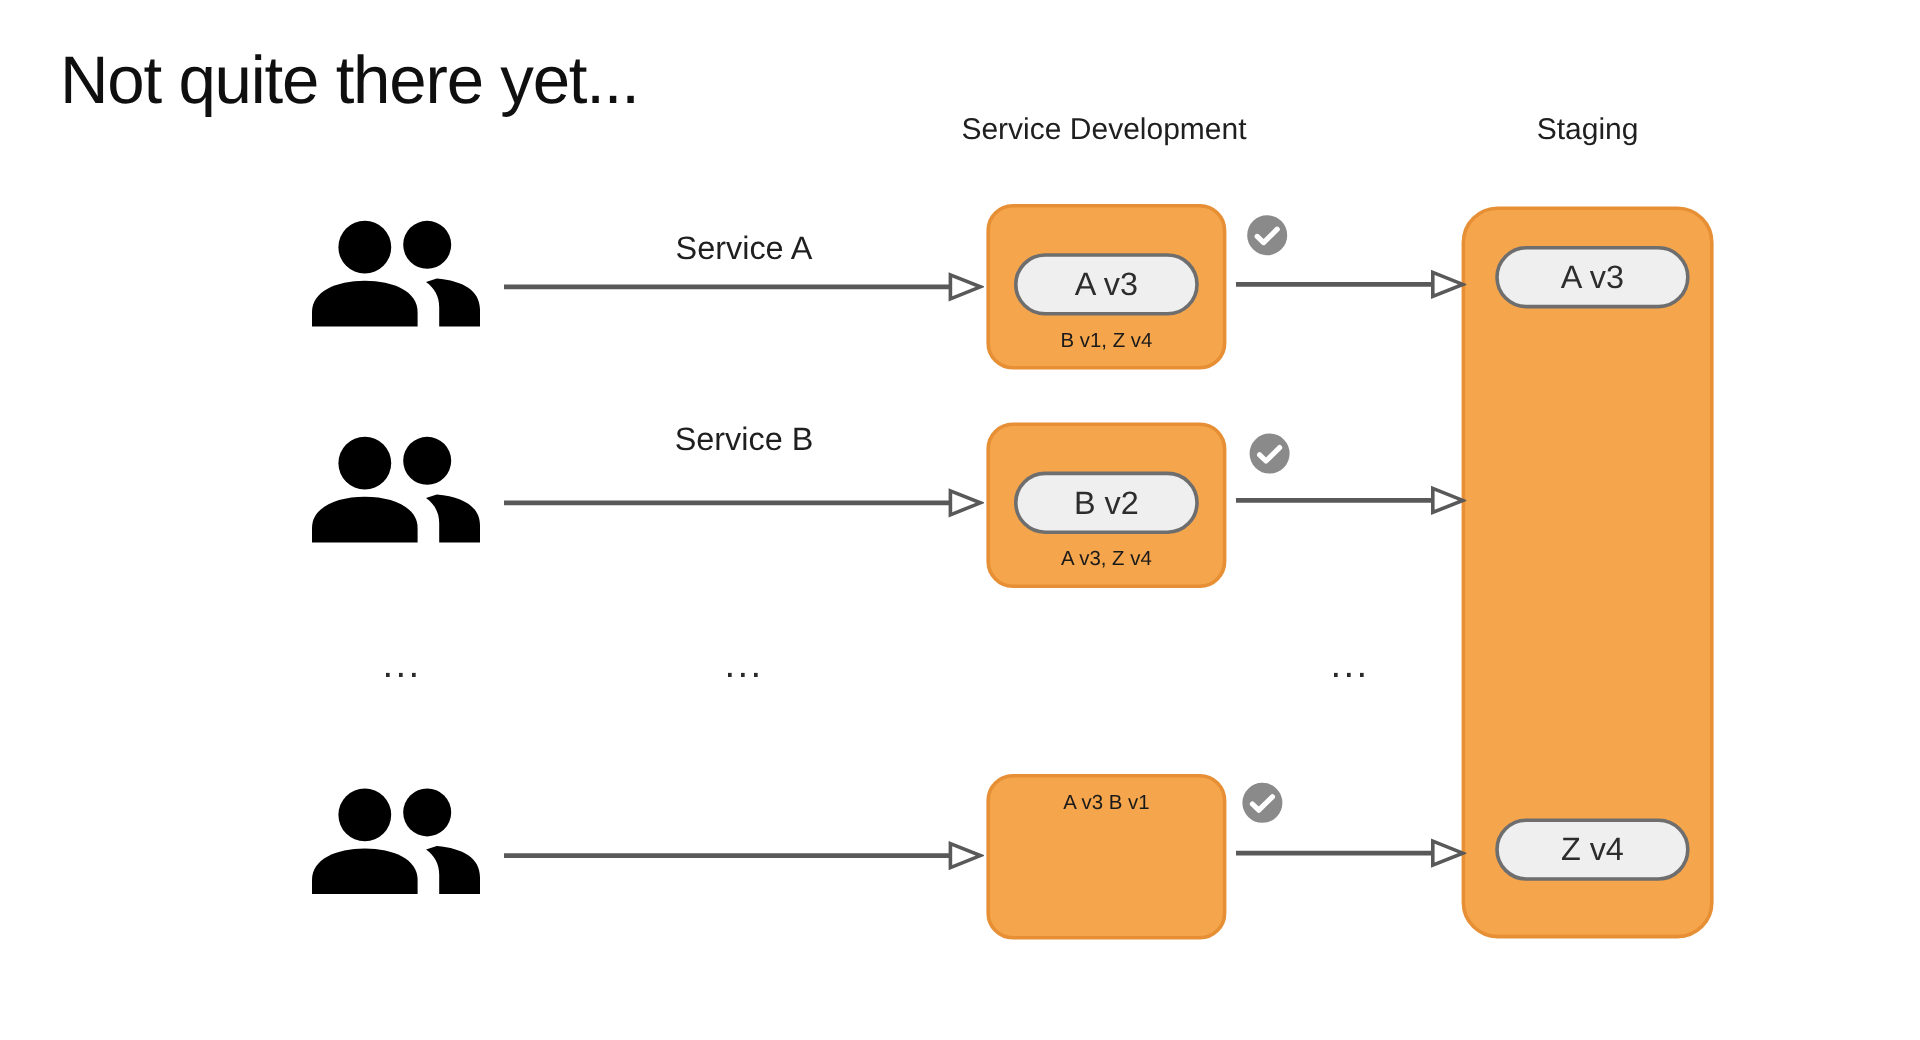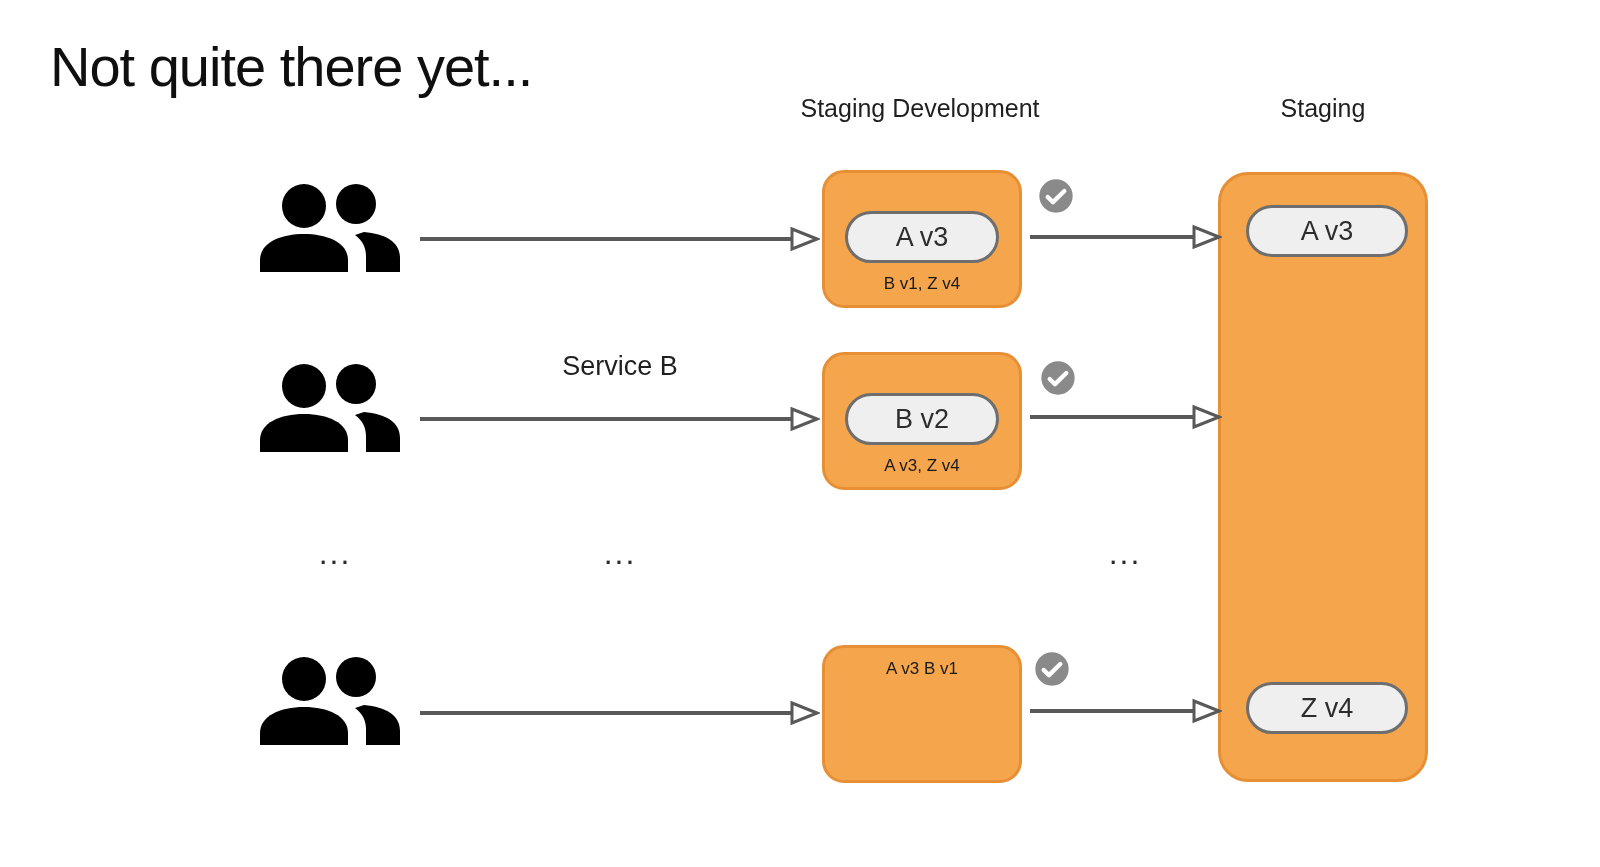--- a/index.html
+++ b/index.html
@@ -44,35 +44,36 @@
     font-size:32px;color:#2a2a2a;letter-spacing:2px;
   }
 </style>
 </head>
 <body>
 
 <div class="canvas">
 
   <h1 class="title">Not quite there yet...</h1>
 
-  <div class="col-header" style="left:735px;top:94px;width:370px">Staging Development</div>
+  <div class="col-header" style="left:735px;top:94px;width:370px">Service Development</div>
   <div class="col-header" style="left:1238px;top:94px;width:170px">Staging</div>
 
   <div class="staging-box"></div>
 
   <div class="people" style="left:252px;top:182px">
     <svg viewBox="0 0 160 96" width="160" height="96" aria-hidden="true">
       <g fill="#000">
         <circle cx="104" cy="22" r="20"></circle>
         <path d="M112 50c22 2 36 10 36 26v14h-34v-16c0-9-4-16-11-21z"></path>
         <circle cx="52" cy="24" r="22"></circle>
         <path d="M8 90v-12c0-17 20-26 44-26s44 9 44 26v12z"></path>
       </g>
     </svg>
   </div>
+  <div class="service-label" style="left:420px;top:192px">Service A</div>
   <div class="arrow" style="left:420px;top:225px">
     <svg width="400" height="28">
         <line x1="0" y1="14" x2="374" y2="14" stroke="#595959" stroke-width="4"></line>
         <polygon points="372,4 397,14 372,24" fill="#fff" stroke="#595959" stroke-width="3"></polygon>
       </svg>
   </div>
   <div class="dev-box" style="left:822px;top:170px">
     <div class="pill dev-pill">A v3</div>
     <div class="deps">B v1, Z v4</div>
   </div>

